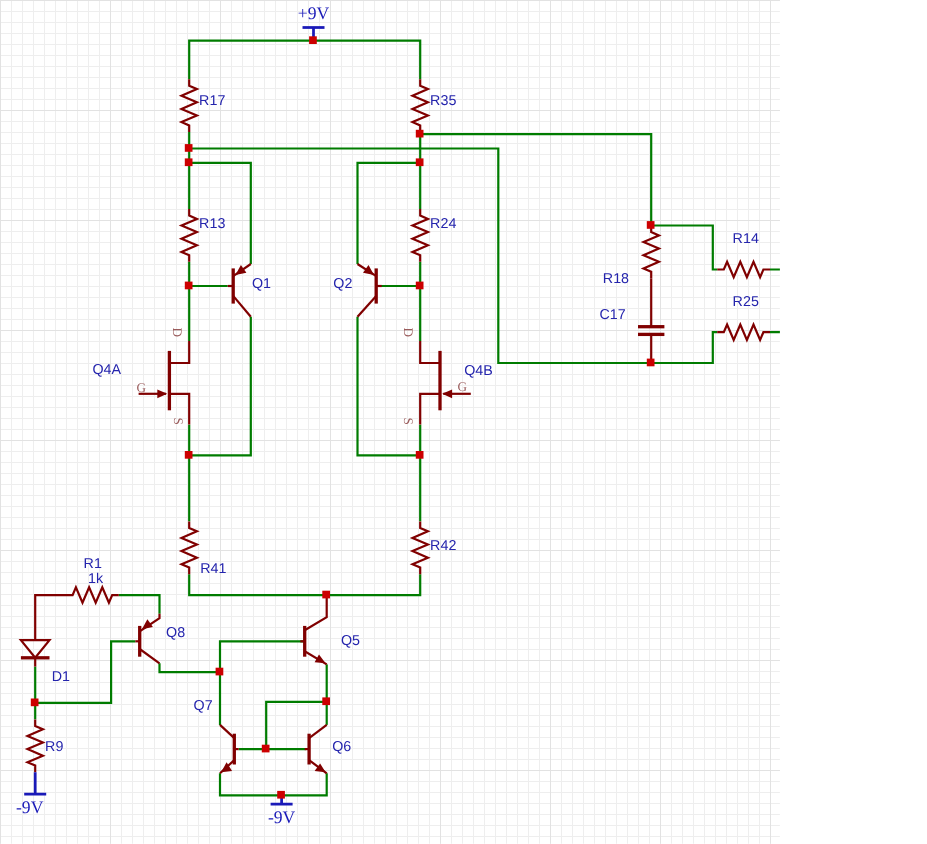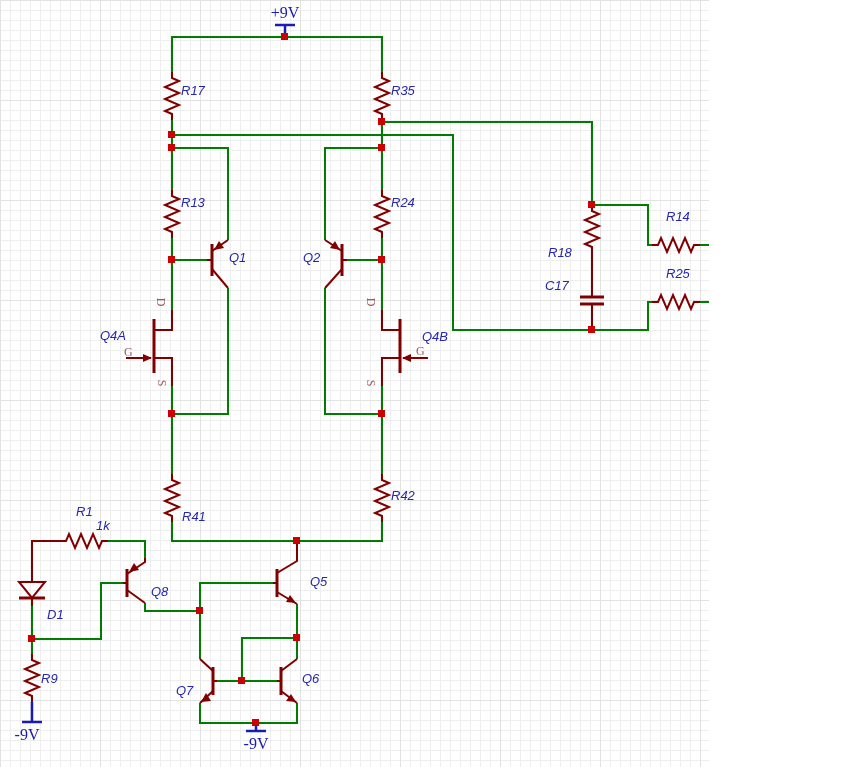--- a/index.html
+++ b/index.html
@@ -22,21 +22,20 @@
   .cb{stroke:#800000;stroke-width:3;fill:none;}
   .cf{fill:#800000;stroke:none;}
   .p{stroke:#1a1ab8;stroke-width:2.5;fill:none;}
   .j{fill:#cc0000;stroke:none;}
   .lbl{
     position:absolute;
     color:#2525ad;
     font-size:13px;
     line-height:13px;
     white-space:nowrap;
-    font-style:italic;
   }
   .pwr{
     position:absolute;
     color:#1a1ab8;
     font-family:"Liberation Serif", serif;
     font-size:16px;
     line-height:16px;
     white-space:nowrap;
     transform:translateX(-50%);
   }
@@ -244,36 +243,36 @@
   <div class="pwr" style="left:285px;top:5px">+9V</div>
   <div class="pwr" style="left:27px;top:727px">-9V</div>
   <div class="pwr" style="left:256px;top:736px">-9V</div>
 
   <div class="lbl" style="left:181px;top:84px">R17</div>
   <div class="lbl" style="left:391px;top:84px">R35</div>
   <div class="lbl" style="left:181px;top:196px">R13</div>
   <div class="lbl" style="left:391px;top:196px">R24</div>
   <div class="lbl" style="left:229px;top:251px">Q1</div>
   <div class="lbl" style="left:303px;top:251px">Q2</div>
-  <div class="lbl" style="left:100px;top:329px">Q4A</div>
+  <div class="lbl" style="left:84px;top:329px">Q4A</div>
   <div class="lbl" style="left:422px;top:330px">Q4B</div>
   <div class="lbl" style="left:548px;top:246px">R18</div>
   <div class="lbl" style="left:545px;top:279px">C17</div>
   <div class="lbl" style="left:666px;top:210px">R14</div>
   <div class="lbl" style="left:666px;top:267px">R25</div>
   <div class="lbl" style="left:814px;top:214px">U1</div>
   <div class="lbl" style="left:182px;top:510px">R41</div>
   <div class="lbl" style="left:391px;top:489px">R42</div>
   <div class="lbl" style="left:76px;top:505px">R1</div>
-  <div class="lbl" style="left:96px;top:519px">1k</div>
+  <div class="lbl" style="left:80px;top:519px">1k</div>
   <div class="lbl" style="left:47px;top:608px">D1</div>
-  <div class="lbl" style="left:151px;top:585px">Q8</div>
+  <div class="lbl" style="left:151px;top:568px">Q8</div>
   <div class="lbl" style="left:41px;top:672px">R9</div>
   <div class="lbl" style="left:310px;top:575px">Q5</div>
-  <div class="lbl" style="left:176px;top:684px">Q7</div>
+  <div class="lbl" style="left:176px;top:634px">Q7</div>
   <div class="lbl" style="left:302px;top:672px">Q6</div>
 
   <div class="pin rot" style="left:157px;top:296px">D</div>
   <div class="pin" style="left:124px;top:346px">G</div>
   <div class="pin rot" style="left:159px;top:377px">S</div>
   <div class="pin rot" style="left:367px;top:296px">D</div>
   <div class="pin" style="left:416px;top:345px">G</div>
   <div class="pin rot" style="left:368px;top:377px">S</div>
 
 </div>

